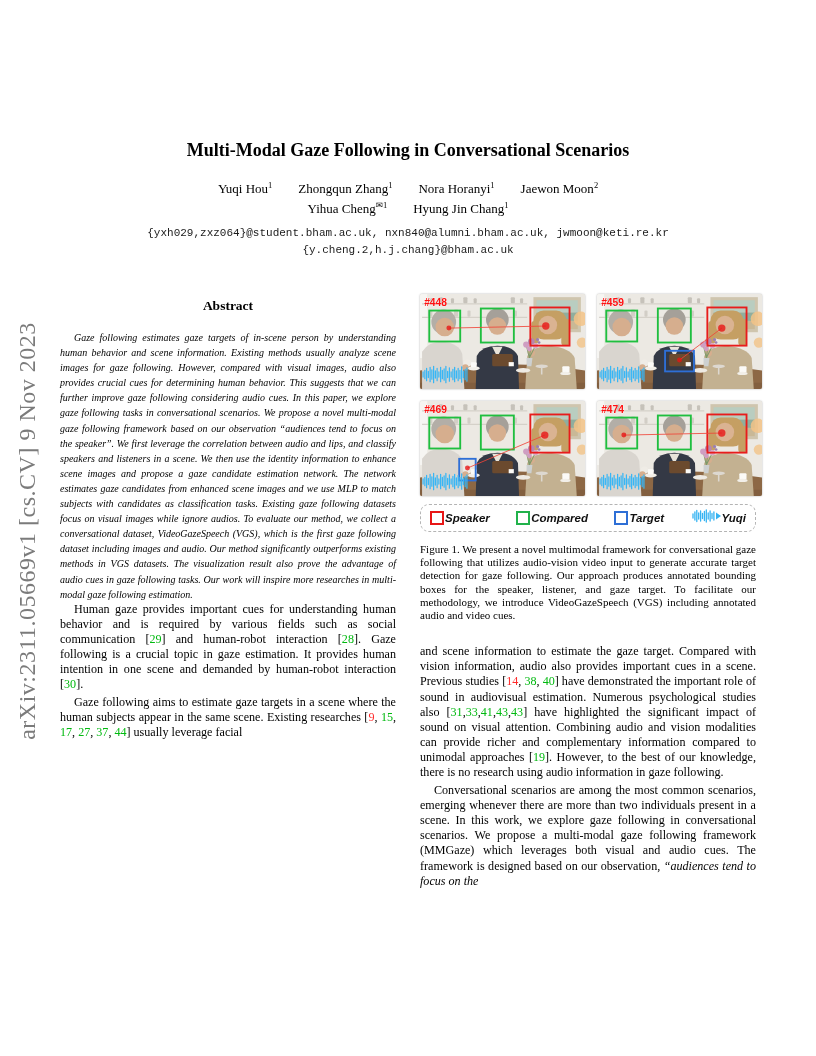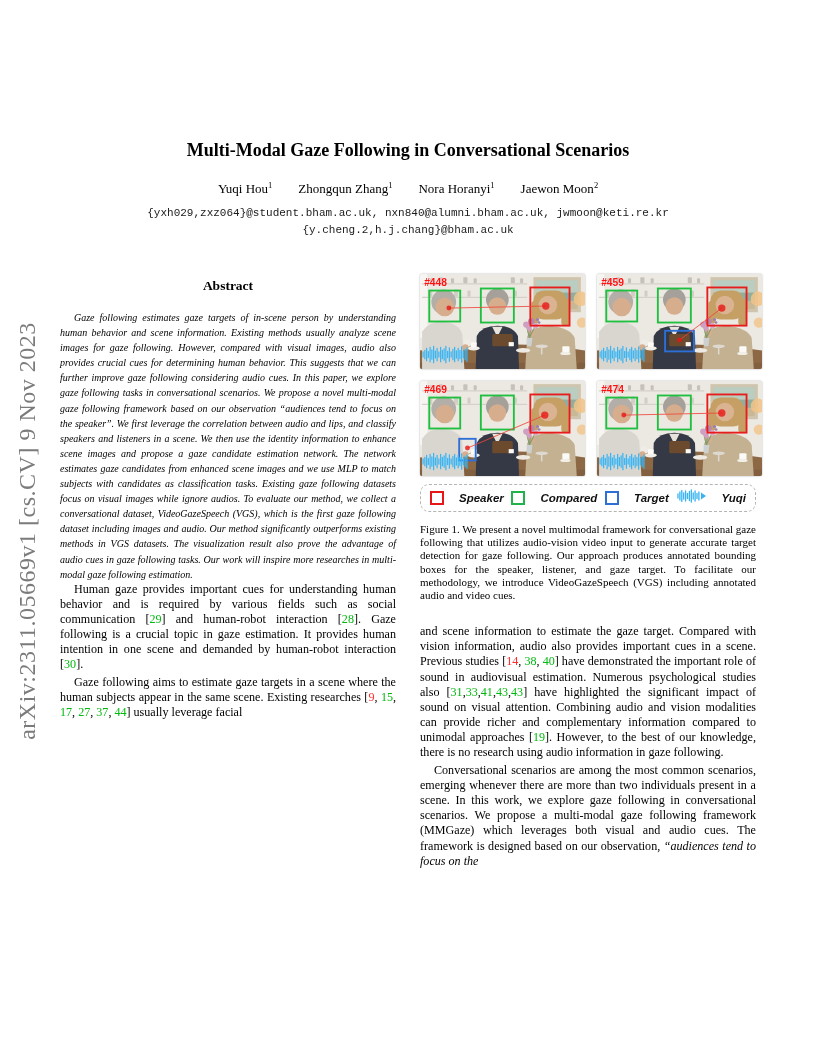--- a/index.html
+++ b/index.html
@@ -56,40 +56,41 @@
   .frame-cell{
     width:165px;height:95px;border-radius:2px;overflow:hidden;
     box-shadow:0 0 2px rgba(0,0,0,0.35);background:#ece9e3;
   }
   .frame-cell svg{display:block;width:165px;height:95px;}
   .legend{
     margin-top:8px;border:1.6px dashed #b4b4b4;border-radius:9px;
     display:flex;align-items:center;justify-content:space-between;
     padding:4px 9px;background:#fff;
   }
-  .legend-item{display:flex;align-items:center;gap:15px;}
+  .legend-item{display:flex;align-items:center;gap:1px;}
   .legend-box{width:10px;height:10px;border:2.2px solid #000;background:#fff;}
   .legend-label{
     font-family:"Liberation Sans", sans-serif;font-weight:bold;font-style:italic;
     font-size:11.5px;color:#111;
   }
   figcaption{
     margin-top:11px;font-size:11px;line-height:13.2px;text-align:justify;
   }
   .right-body{margin-top:22px;}
 </style>
 </head>
 <body>
 
 <div class="arxiv-banner">arXiv:2311.05669v1  [cs.CV]  9 Nov 2023</div>
 
 <h1 class="title">Multi-Modal Gaze Following in Conversational Scenarios</h1>
 
 <div class="authors">
   <div class="author-row" id="author-row-0"><span class="name">Yuqi Hou<sup>1</sup></span><span class="name">Zhongqun Zhang<sup>1</sup></span><span class="name">Nora Horanyi<sup>1</sup></span><span class="name">Jaewon Moon<sup>2</sup></span></div>
+  <div class="author-row" id="author-row-1"><span class="name">Yihua Cheng<sup>✉1</sup></span><span class="name">Hyung Jin Chang<sup>1</sup></span></div>
   <div class="email-row first">{yxh029,zxz064}@student.bham.ac.uk, nxn840@alumni.bham.ac.uk, jwmoon@keti.re.kr</div>
   <div class="email-row">{y.cheng.2,h.j.chang}@bham.ac.uk</div>
 </div>
 
 <div class="columns">
   <div class="col">
     <h2 class="abstract-heading">Abstract</h2>
     <p class="abstract-text">Gaze following estimates gaze targets of in-scene person by understanding human behavior and scene information. Existing methods usually analyze scene images for gaze following. However, compared with visual images, audio also provides crucial cues for determining human behavior. This suggests that we can further improve gaze following considering audio cues. In this paper, we explore gaze following tasks in conversational scenarios. We propose a novel multi-modal gaze following framework based on our observation “audiences tend to focus on the speaker”. We first leverage the correlation between audio and lips, and classify speakers and listeners in a scene. We then use the identity information to enhance scene images and propose a gaze candidate estimation network. The network estimates gaze candidates from enhanced scene images and we use MLP to match subjects with candidates as classification tasks. Existing gaze following datasets focus on visual images while ignore audios. To evaluate our method, we collect a conversational dataset, VideoGazeSpeech (VGS), which is the first gaze following dataset including images and audio. Our method significantly outperforms existing methods in VGS datasets. The visualization result also prove the advantage of audio cues in gaze following tasks. Our work will inspire more researches in multi-modal gaze following estimation.</p>
     <p class="body-par indent"><span>Human gaze provides important cues for understanding human behavior and is required by various fields such as social communication [</span><span class="cite-g">29</span><span>] and human-robot interaction [</span><span class="cite-g">28</span><span>]. Gaze following is a crucial topic in gaze estimation. It provides human intention in one scene and demanded by human-robot interaction [</span><span class="cite-g">30</span><span>].</span></p>
     <p class="body-par indent"><span>Gaze following aims to estimate gaze targets in a scene where the human subjects appear in the same scene. Existing researches [</span><span class="cite-r">9</span><span>, </span><span class="cite-g">15</span><span>, </span><span class="cite-g">17</span><span>, </span><span class="cite-g">27</span><span>, </span><span class="cite-g">37</span><span>, </span><span class="cite-g">44</span><span>] usually leverage facial</span></p>

